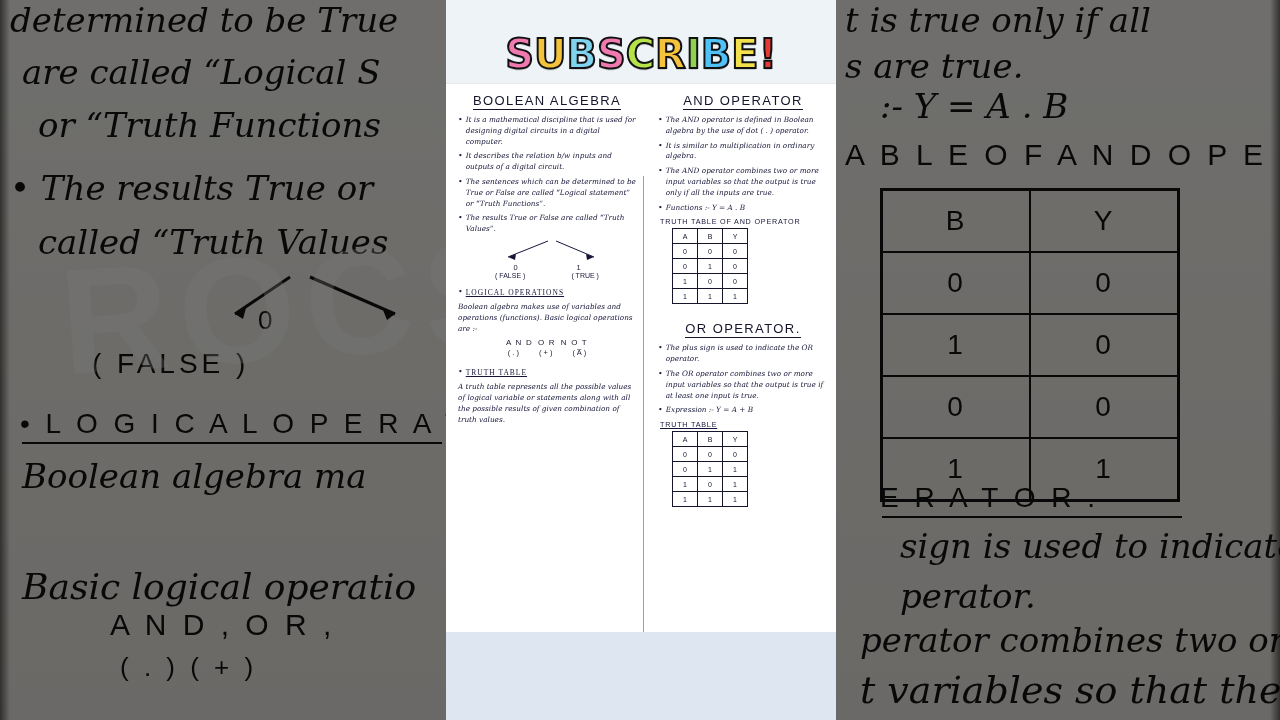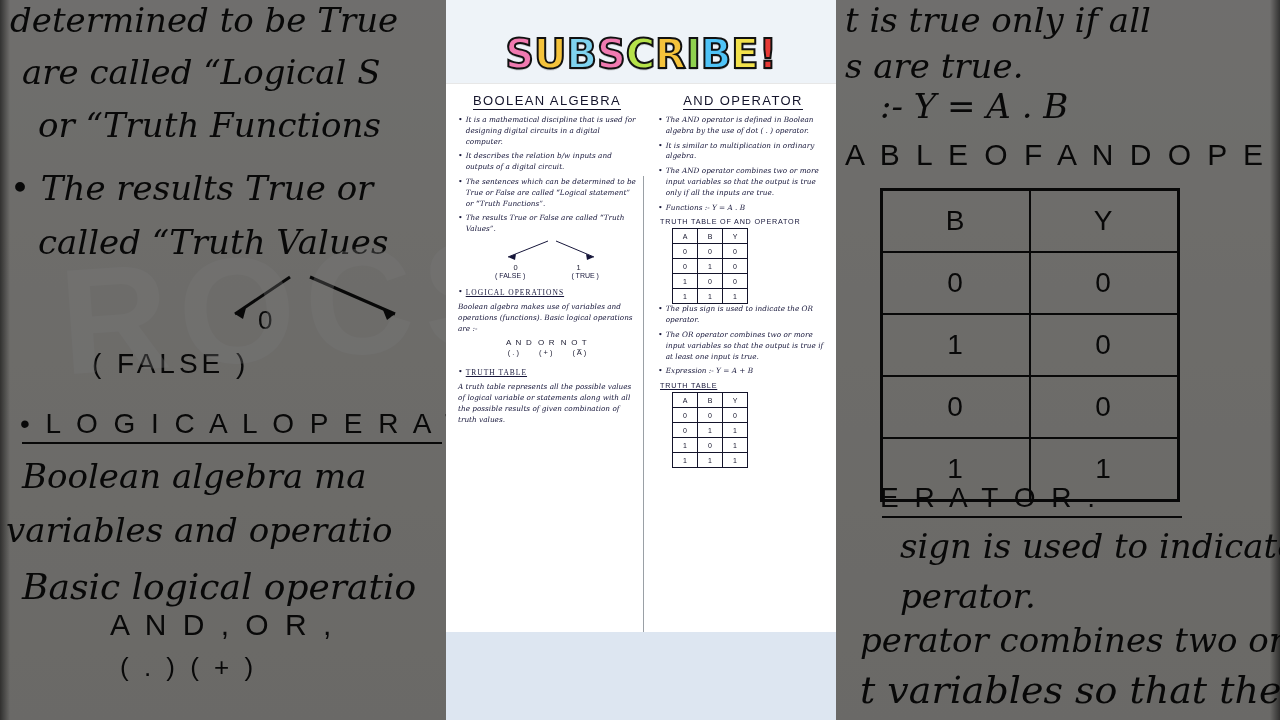--- a/index.html
+++ b/index.html
@@ -284,21 +284,20 @@
       <polygon points="215,42 203,38 207,48" fill="#111"></polygon>
     </svg>
 
     <div class="bg-text print" style="left:258px; top:305px; font-size:26px;">0</div>
     <div class="bg-text print" style="left:92px; top:348px; font-size:28px;">( FALSE )</div>
 
     <div class="bg-text print" style="left:20px; top:408px; font-size:28px;">• L O G I C A L   O P E R A T I O N S</div>
     <div class="bg-rule" style="left:22px; top:442px; width:420px;"></div>
 
     <div class="bg-text" style="left:22px; top:456px; font-size:34px;">Boolean algebra ma</div>
-    <div class="bg-text" style="left:6px; top:510px; font-size:34px;">variables and operatio</div>
     <div class="bg-text" style="left:22px; top:566px; font-size:36px;">Basic logical operatio</div>
     <div class="bg-text print" style="left:110px; top:608px; font-size:30px;">A N D  ,  O R  ,</div>
     <div class="bg-text print" style="left:120px; top:652px; font-size:26px;">( . )            ( + )</div>
 
     <div class="bg-text" style="left:845px; top:0px; font-size:34px;text-align:center;">t is true only if all</div>
     <div class="bg-text" style="left:845px; top:46px; font-size:34px;">s are true.</div>
     <div class="bg-text" style="left:880px; top:86px; font-size:34px;">:- Y = A . B</div>
     <div class="bg-text print" style="left:845px; top:138px; font-size:30px;">A B L E   O F   A N D   O P E R A T O R</div>
 
     <table class="bg-table" style="left:880px; top:188px; width:300px;">
@@ -457,20 +456,23 @@
             <td>0</td>
           </tr>
           <tr>
             <td>1</td>
             <td>1</td>
             <td>1</td>
           </tr>
         </tbody>
           </table>
 
+        <div style="text-align:center; margin-top:14px;">
+          <span class="h-title">OR OPERATOR.</span>
+        </div>
 
         <div class="bullet">
           <span class="dot">•</span>
           <span class="txt">The plus sign is used to indicate the OR operator.</span>
         </div>
         <div class="bullet">
           <span class="dot">•</span>
           <span class="txt">The OR operator combines two or more input variables so that the output is true if at least one input is true.</span>
         </div>
         <div class="bullet">

